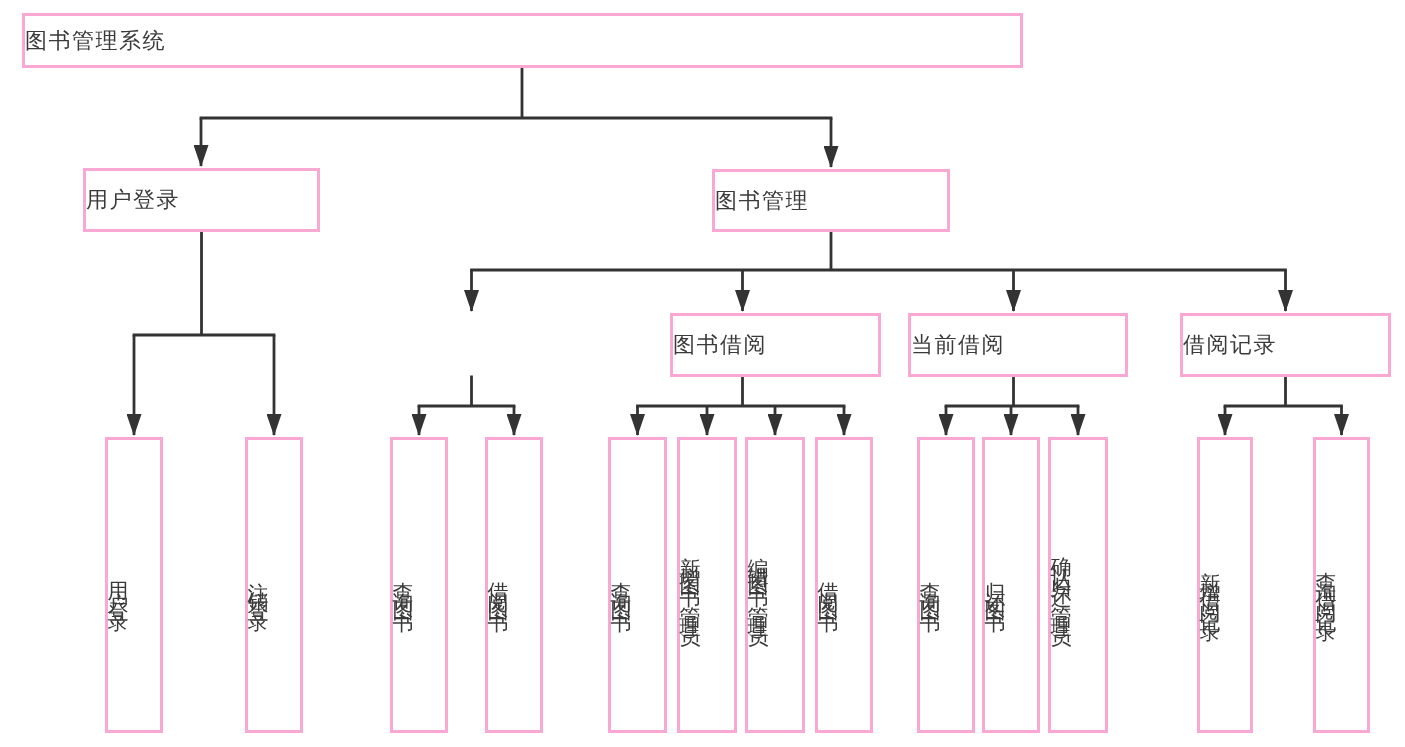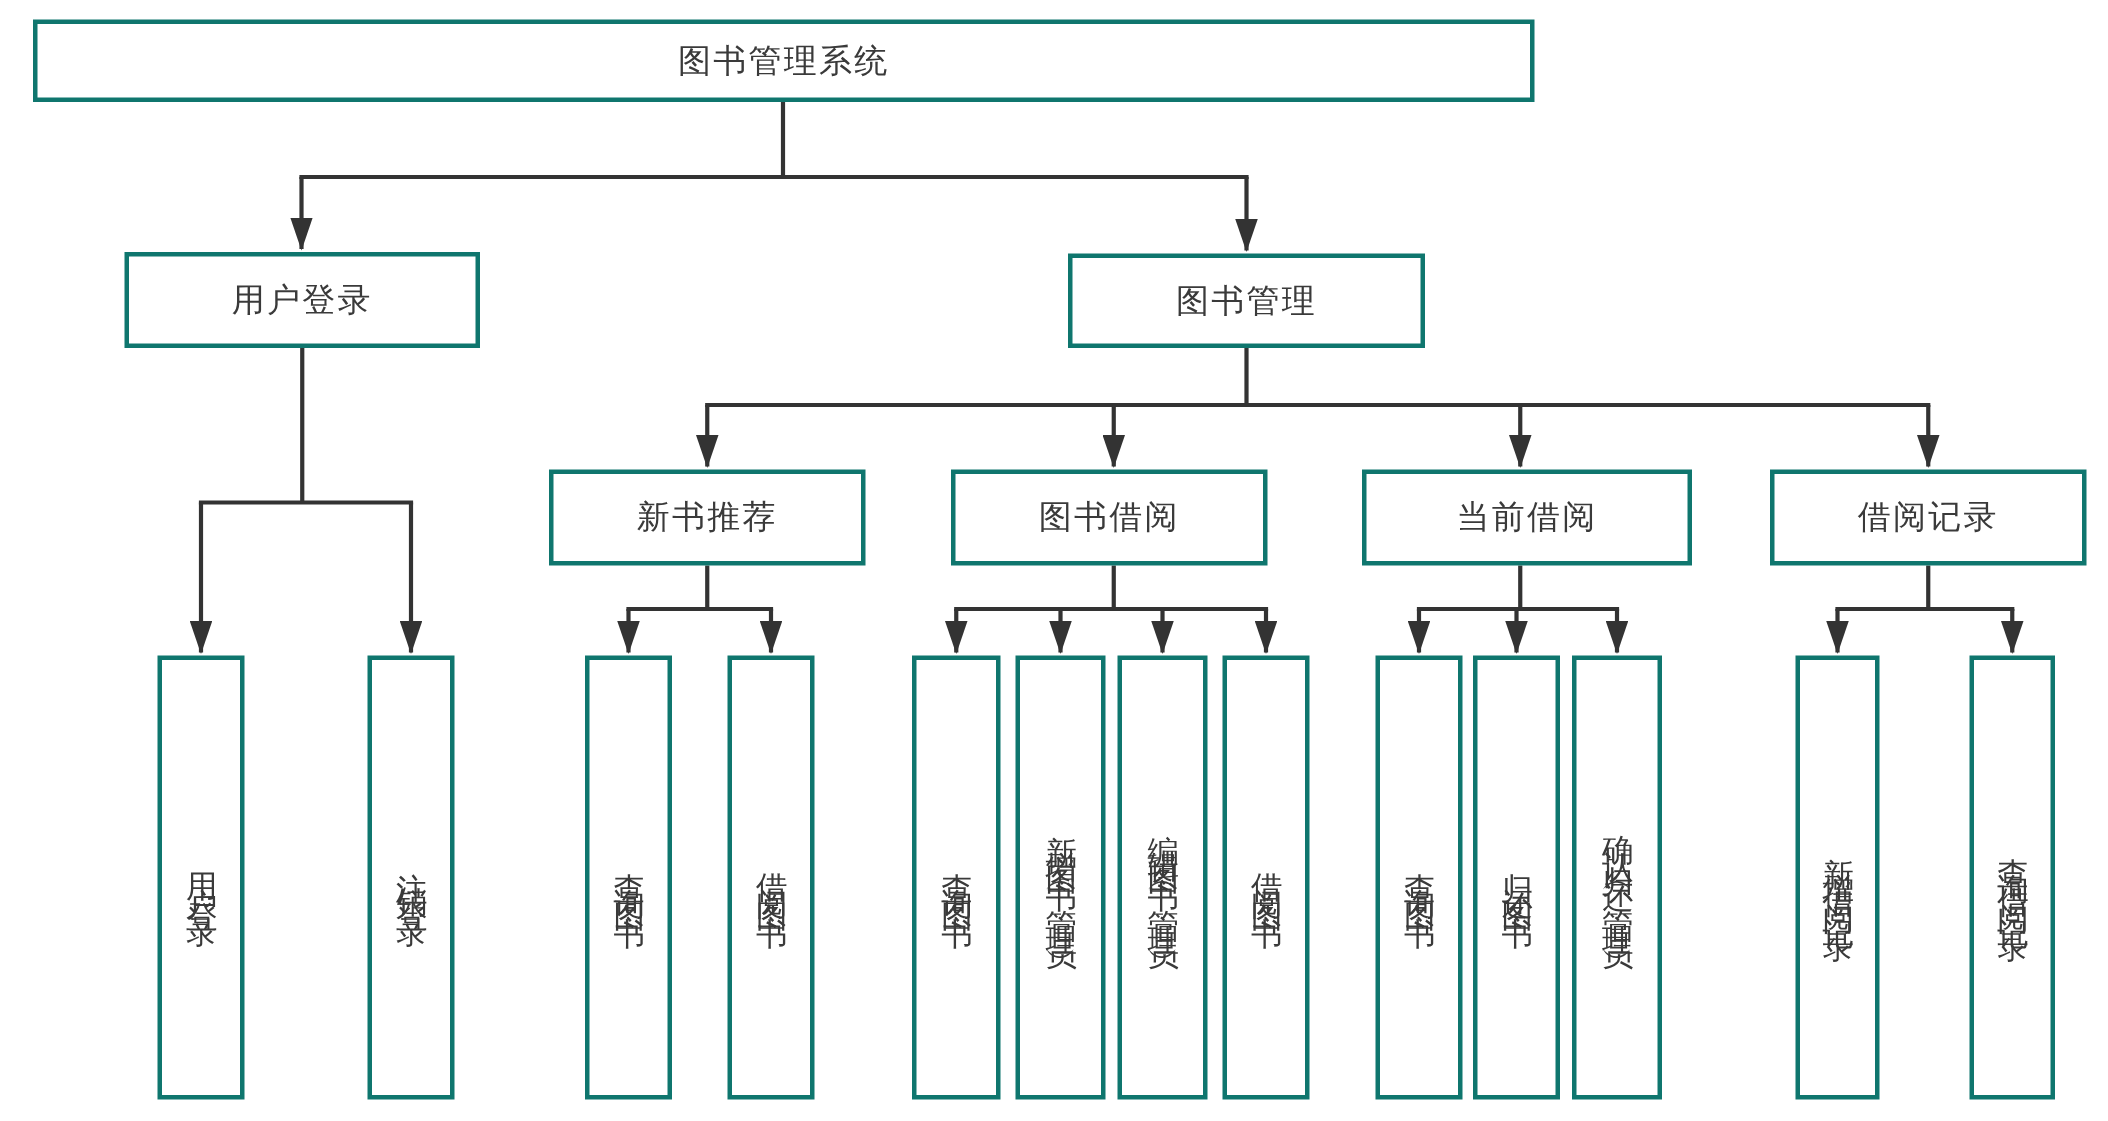--- a/index.html
+++ b/index.html
@@ -14,25 +14,24 @@
   }
   #wires {
     position: absolute;
     left: 0; top: 0;
     width: 1405px; height: 747px;
     z-index: 1;
   }
   .node {
     position: absolute;
     box-sizing: border-box;
-    border: 3px solid #0f766e;
+    border: 3px solid #f9a8d4;
     background: #ffffff;
     display: flex;
     align-items: center;
-    justify-content: center;
     z-index: 2;
   }
   .node .lbl {
     font-size: 22px;
     letter-spacing: 1.5px;
     color: #3a3a3a;
     white-space: nowrap;
   }
   .node.vert .lbl {
     writing-mode: vertical-rl;
@@ -100,24 +99,21 @@
     <span class="lbl">图书管理系统</span>
   </div>
 
   <div class="node" style="left:83px; top:168px; width:237px; height:64px;">
     <span class="lbl">用户登录</span>
   </div>
   <div class="node" style="left:712px; top:169px; width:238px; height:63px;">
     <span class="lbl">图书管理</span>
   </div>
 
-  <div class="node" style="left:366px; top:313px; width:211px; height:64px;">
-    <span class="lbl">新书推荐</span>
-  </div>
-  <div class="node" style="left:634px; top:313px; width:211px; height:64px;">
+  <div class="node" style="left:670px; top:313px; width:211px; height:64px;">
     <span class="lbl">图书借阅</span>
   </div>
   <div class="node" style="left:908px; top:313px; width:220px; height:64px;">
     <span class="lbl">当前借阅</span>
   </div>
   <div class="node" style="left:1180px; top:313px; width:211px; height:64px;">
     <span class="lbl">借阅记录</span>
   </div>
 
   <div class="node vert" style="left:105px; top:437px; width:58px; height:296px;">

